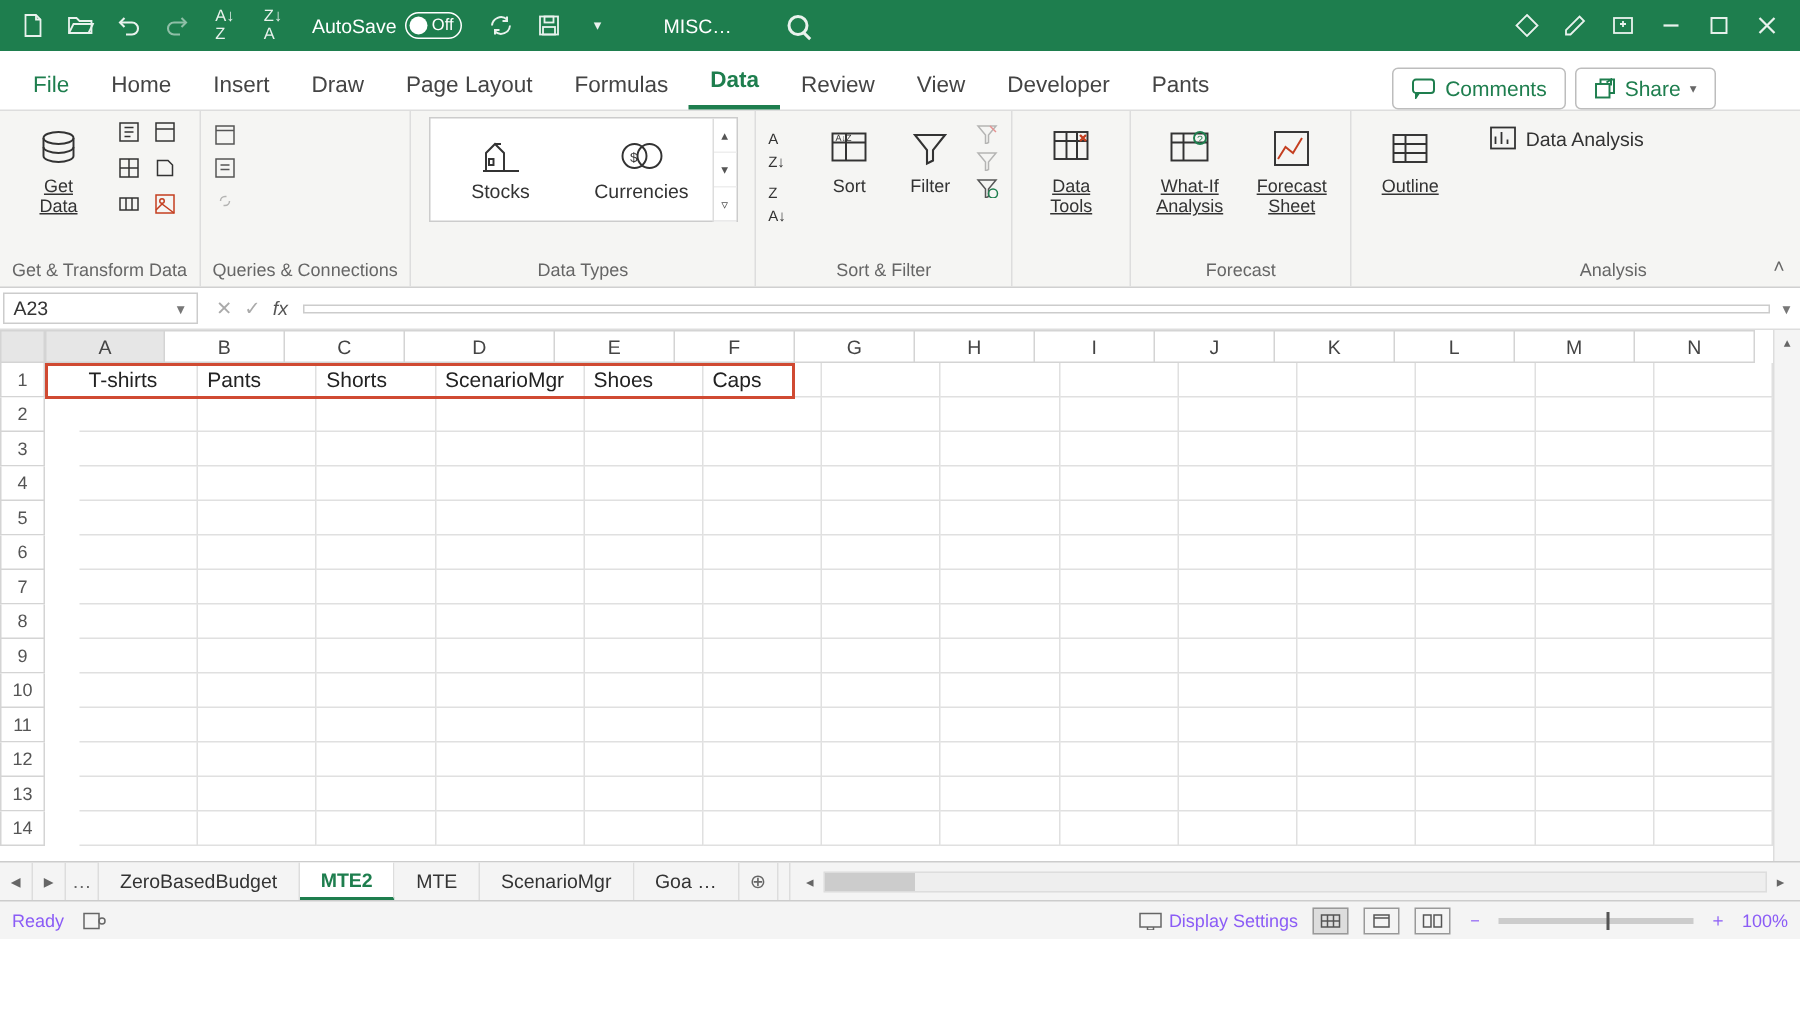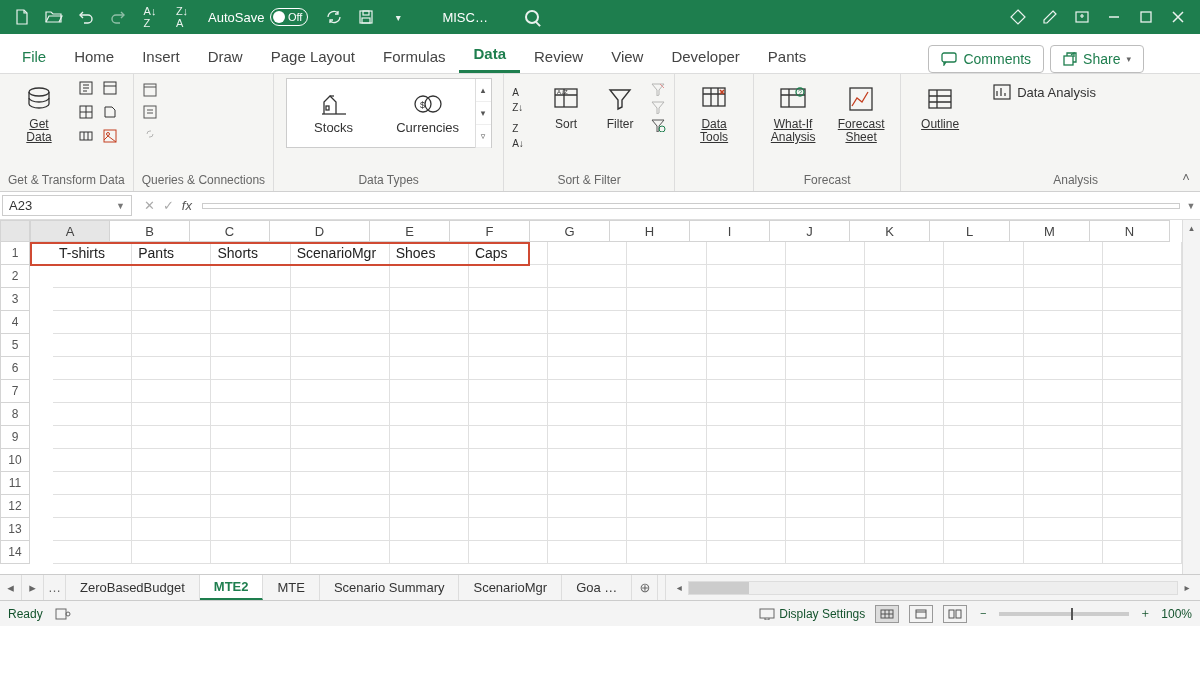--- a/index.html
+++ b/index.html
@@ -81,21 +81,21 @@
   .navbtn{ width:22px; display:flex;align-items:center;justify-content:center;color:#666;cursor:pointer;border-right:1px solid #ddd;}
   .stab{ padding:0 14px; display:flex; align-items:center; border-right:1px solid #ddd; background:#fff; cursor:pointer; font-size:13px;}
   .stab.active{ background:#fff; color:var(--green); font-weight:600; border-bottom:2px solid var(--green);}
   .stab.dim{ background:#f4f4f4;}
   .addsheet{ width:26px; display:flex;align-items:center;justify-content:center; cursor:pointer; color:#666;border-right:1px solid #ddd;}
   .hscroll{ flex:1; display:flex; align-items:center; padding:0 4px;}
   .htrack{ flex:1; height:14px; background:#eee; border:1px solid #ddd; position:relative;}
   .hthumb{ position:absolute; left:0; top:0; height:100%; width:60px; background:#ccc;}
   .hbtn{ width:18px; text-align:center; font-size:10px; color:#666; cursor:pointer;}
   
-  .status{ height:26px; background:#f4f4f4; border-top:1px solid #ccc; display:flex; align-items:center; padding:0 8px; font-size:12px; color:#14532d; gap:12px;}
+  .status{ height:26px; background:#f4f4f4; border-top:1px solid #ccc; display:flex; align-items:center; padding:0 8px; font-size:12px; color:#8b5cf6; gap:12px;}
   .status .right{ margin-left:auto; display:flex; align-items:center; gap:10px;}
   .viewbtn{ width:24px;height:18px;border:1px solid #999; display:flex;align-items:center;justify-content:center; cursor:pointer; font-size:10px;}
   .viewbtn.active{ background:#ddd;}
   .zslider{ width:130px; height:4px; background:#ccc; position:relative;}
   .zslider:before{content:"";position:absolute;left:55%;top:-4px;width:2px;height:12px;background:#555;}
   svg{display:block;}
 </style>
 </head>
 <body>
 
@@ -749,21 +749,20 @@
 </div>
 
 <div class="sheetbar">
   <div class="navbtn">◂</div>
   <div class="navbtn">▸</div>
   <div class="navbtn">…</div>
   <div id="sheet-tabs-container" style="display:flex;">
       <div class="stab dim">ZeroBasedBudget</div>
       <div class="stab active">MTE2</div>
       <div class="stab dim">MTE</div>
-      <div class="stab dim">Scenario Summary</div>
       <div class="stab dim">ScenarioMgr</div>
       <div class="stab dim">Goa …</div>
     </div>
   <div class="addsheet">⊕</div>
   <div style="width:8px;border-right:1px solid #ddd;"></div>
   <div class="hscroll">
     <div class="hbtn">◂</div>
     <div class="htrack">
         <div class="hthumb"></div>
       </div>

